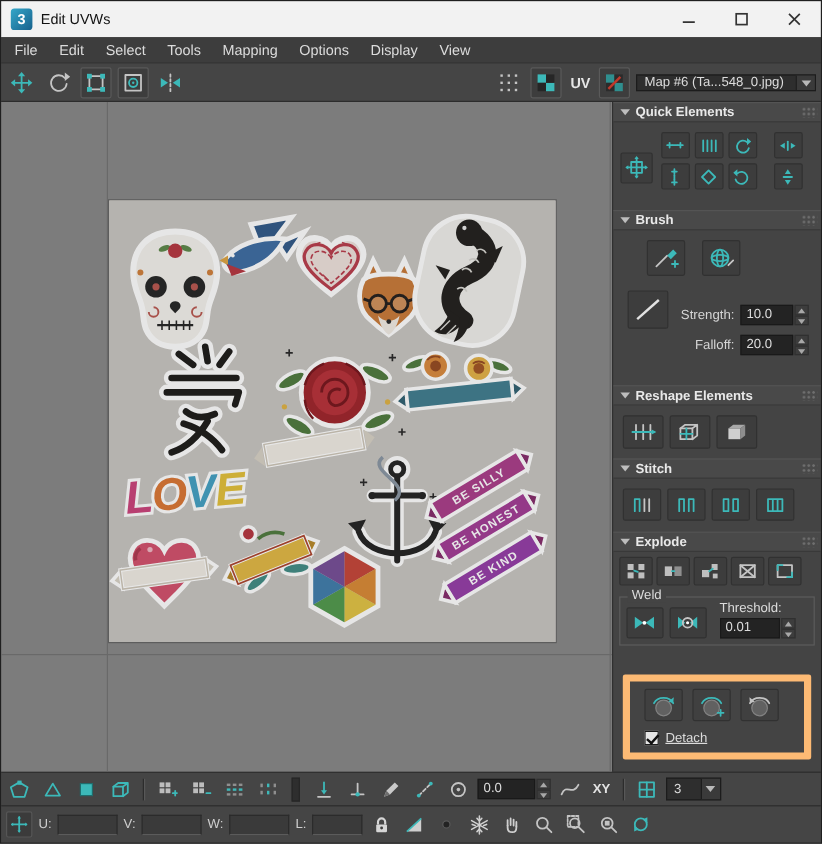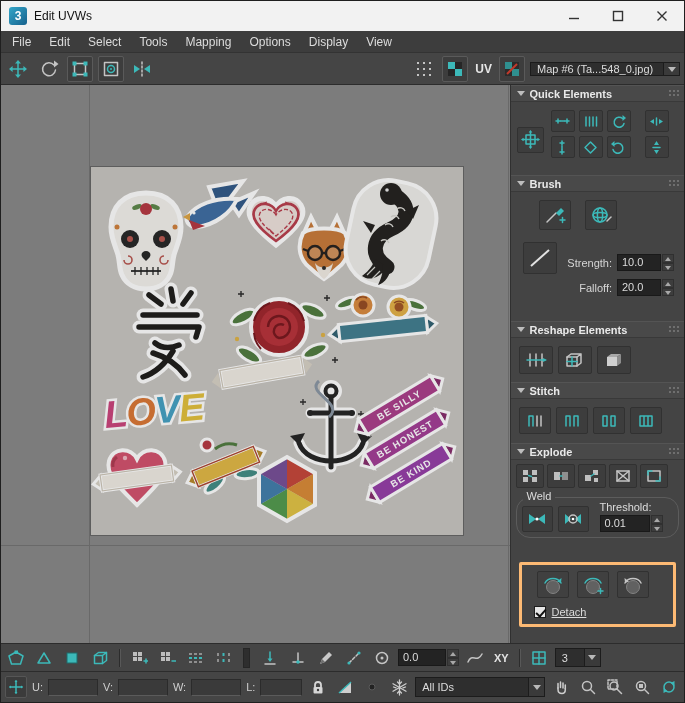--- a/index.html
+++ b/index.html
@@ -79,28 +79,28 @@
   .frow { display:flex; align-items:center; gap:5px; }
   .flabel { color:#d5d5d5; }
 
   .row-icons { padding:8px 0 0 8px; display:flex; gap:5px; height:44px; }
   .row-icons .ibtn { width:34px; height:28px; }
   .stitch-icons .ibtn { width:32px; height:27px; }
 
   .explode-body { height:92px; padding:4px 5px 0 5px; }
   .explode-icons { display:flex; gap:3px; }
   .explode-icons .ibtn { width:28px; height:24px; }
-  .groupbox { border:1px solid #5c5c5c; border-radius:14px; position:relative; margin-top:9px; padding:3px 5px 5px 5px; }
+  .groupbox { border:1px solid #5c5c5c; border-radius:0; position:relative; margin-top:9px; padding:3px 5px 5px 5px; }
   .gb-label { position:absolute; top:-8px; left:6px; background:#444; padding:0 4px; font-size:11px; color:#dcdcdc; }
   .weld-row { display:flex; align-items:flex-end; gap:5px; }
   .weld-row .ibtn { width:31px; height:26px; }
   .thr-col { display:flex; flex-direction:column; align-items:flex-start; gap:2px; margin-left:6px; }
 
   .peel-body { padding:10px 8px 0 8px; }
-  .peel-box { border:3px solid #fdba74; border-radius:2px; padding:6px 17px 6px 8px;text-decoration:underline; }
+  .peel-box { border:6px solid #fdba74; border-radius:2px; padding:6px 17px 6px 8px;text-decoration:underline; }
   .peel-icons { display:flex; gap:8px; justify-content:center; }
   .peel-icons .ibtn { width:32px; height:27px; background:#404040; }
   .detach-row { display:flex; align-items:center; gap:6px; margin-top:8px; padding-left:4px; }
   .cb { width:12px; height:12px; background:#e6e6e6; border:1px solid #1d1d1d; position:relative; }
   .cb.checked::after { content:""; position:absolute; left:3px; top:0px; width:4px; height:8px; border-right:2px solid #101010; border-bottom:2px solid #101010; transform:rotate(42deg); }
 
   
   .toolrow2 { height:28px; background:#454545; border-top:1px solid #2c2c2c; display:flex; align-items:center; padding:0 3px; gap:4px; flex:0 0 auto; }
   .toolrow2 .tbtn { width:24px; height:24px; }
   .sep { width:1px; height:18px; background:#2c2c2c; box-shadow:1px 0 0 #585858; margin:0 3px; flex:0 0 auto; }
@@ -925,26 +925,20 @@
         </svg>
       </div>
     <div class="sbtn">
       <svg width="17" height="17">
         <g stroke="#cfcfcf" stroke-width="1.3" fill="none" stroke-linecap="round">
           <path d="M8.5 1v15 M2 4.8l13 7.4 M15 4.8L2 12.2"></path>
           <path d="M6.5 3l2 2 2-2 M6.5 14l2-2 2 2 M2.5 8l2.5 .9 M14.5 8l-2.5 .9"></path>
         </g>
       </svg>
     </div>
-    <div class="ddl iddd">
-      <div class="dtext">All IDs</div>
-      <div class="darr">
-          <div class="tri-dn"></div>
-        </div>
-    </div>
     <div class="sbtn">
       <svg width="16" height="16">
         <g stroke="#cfcfcf" stroke-width="1.5" fill="none" stroke-linecap="round">
           <path d="M5 9V4.5 M7.5 8.5V3 M10 9V4 M12.3 9.5V6"></path>
           <path d="M5 9v1.5c0 2.6 1.6 4 4 4s3.3-1.6 3.3-4V9.5"></path>
         </g>
       </svg>
     </div>
     <div class="sbtn">
       <svg width="16" height="16">

